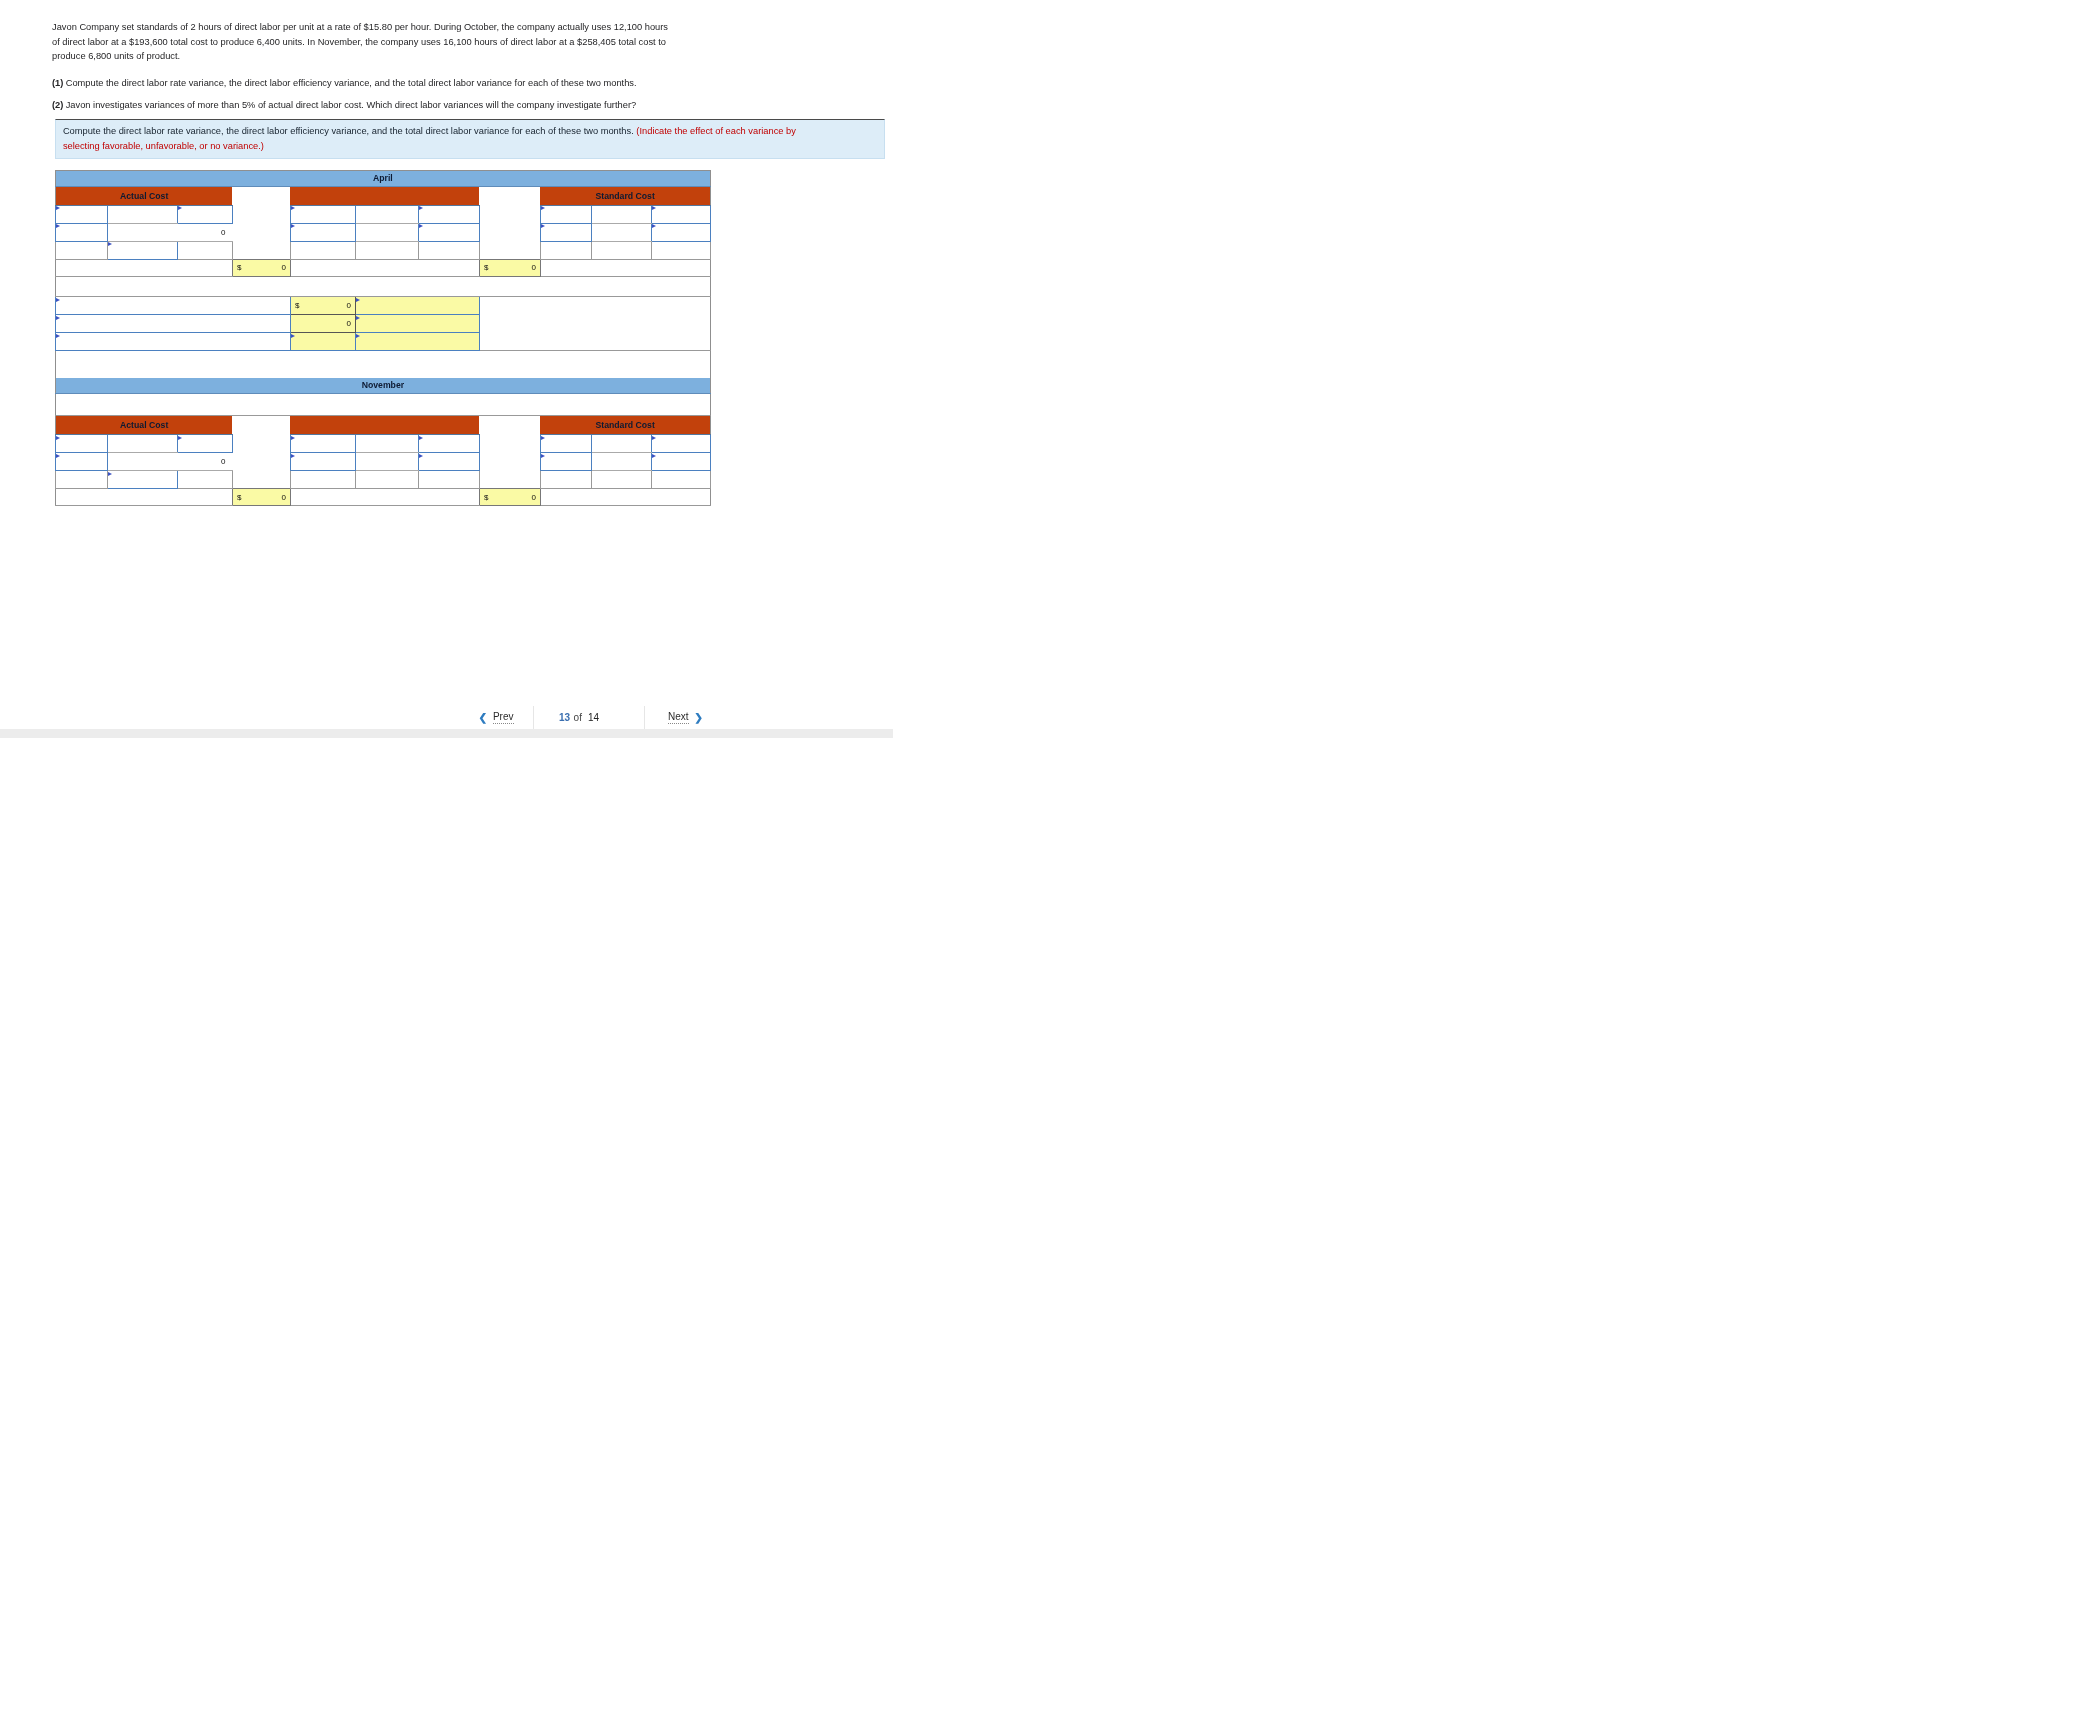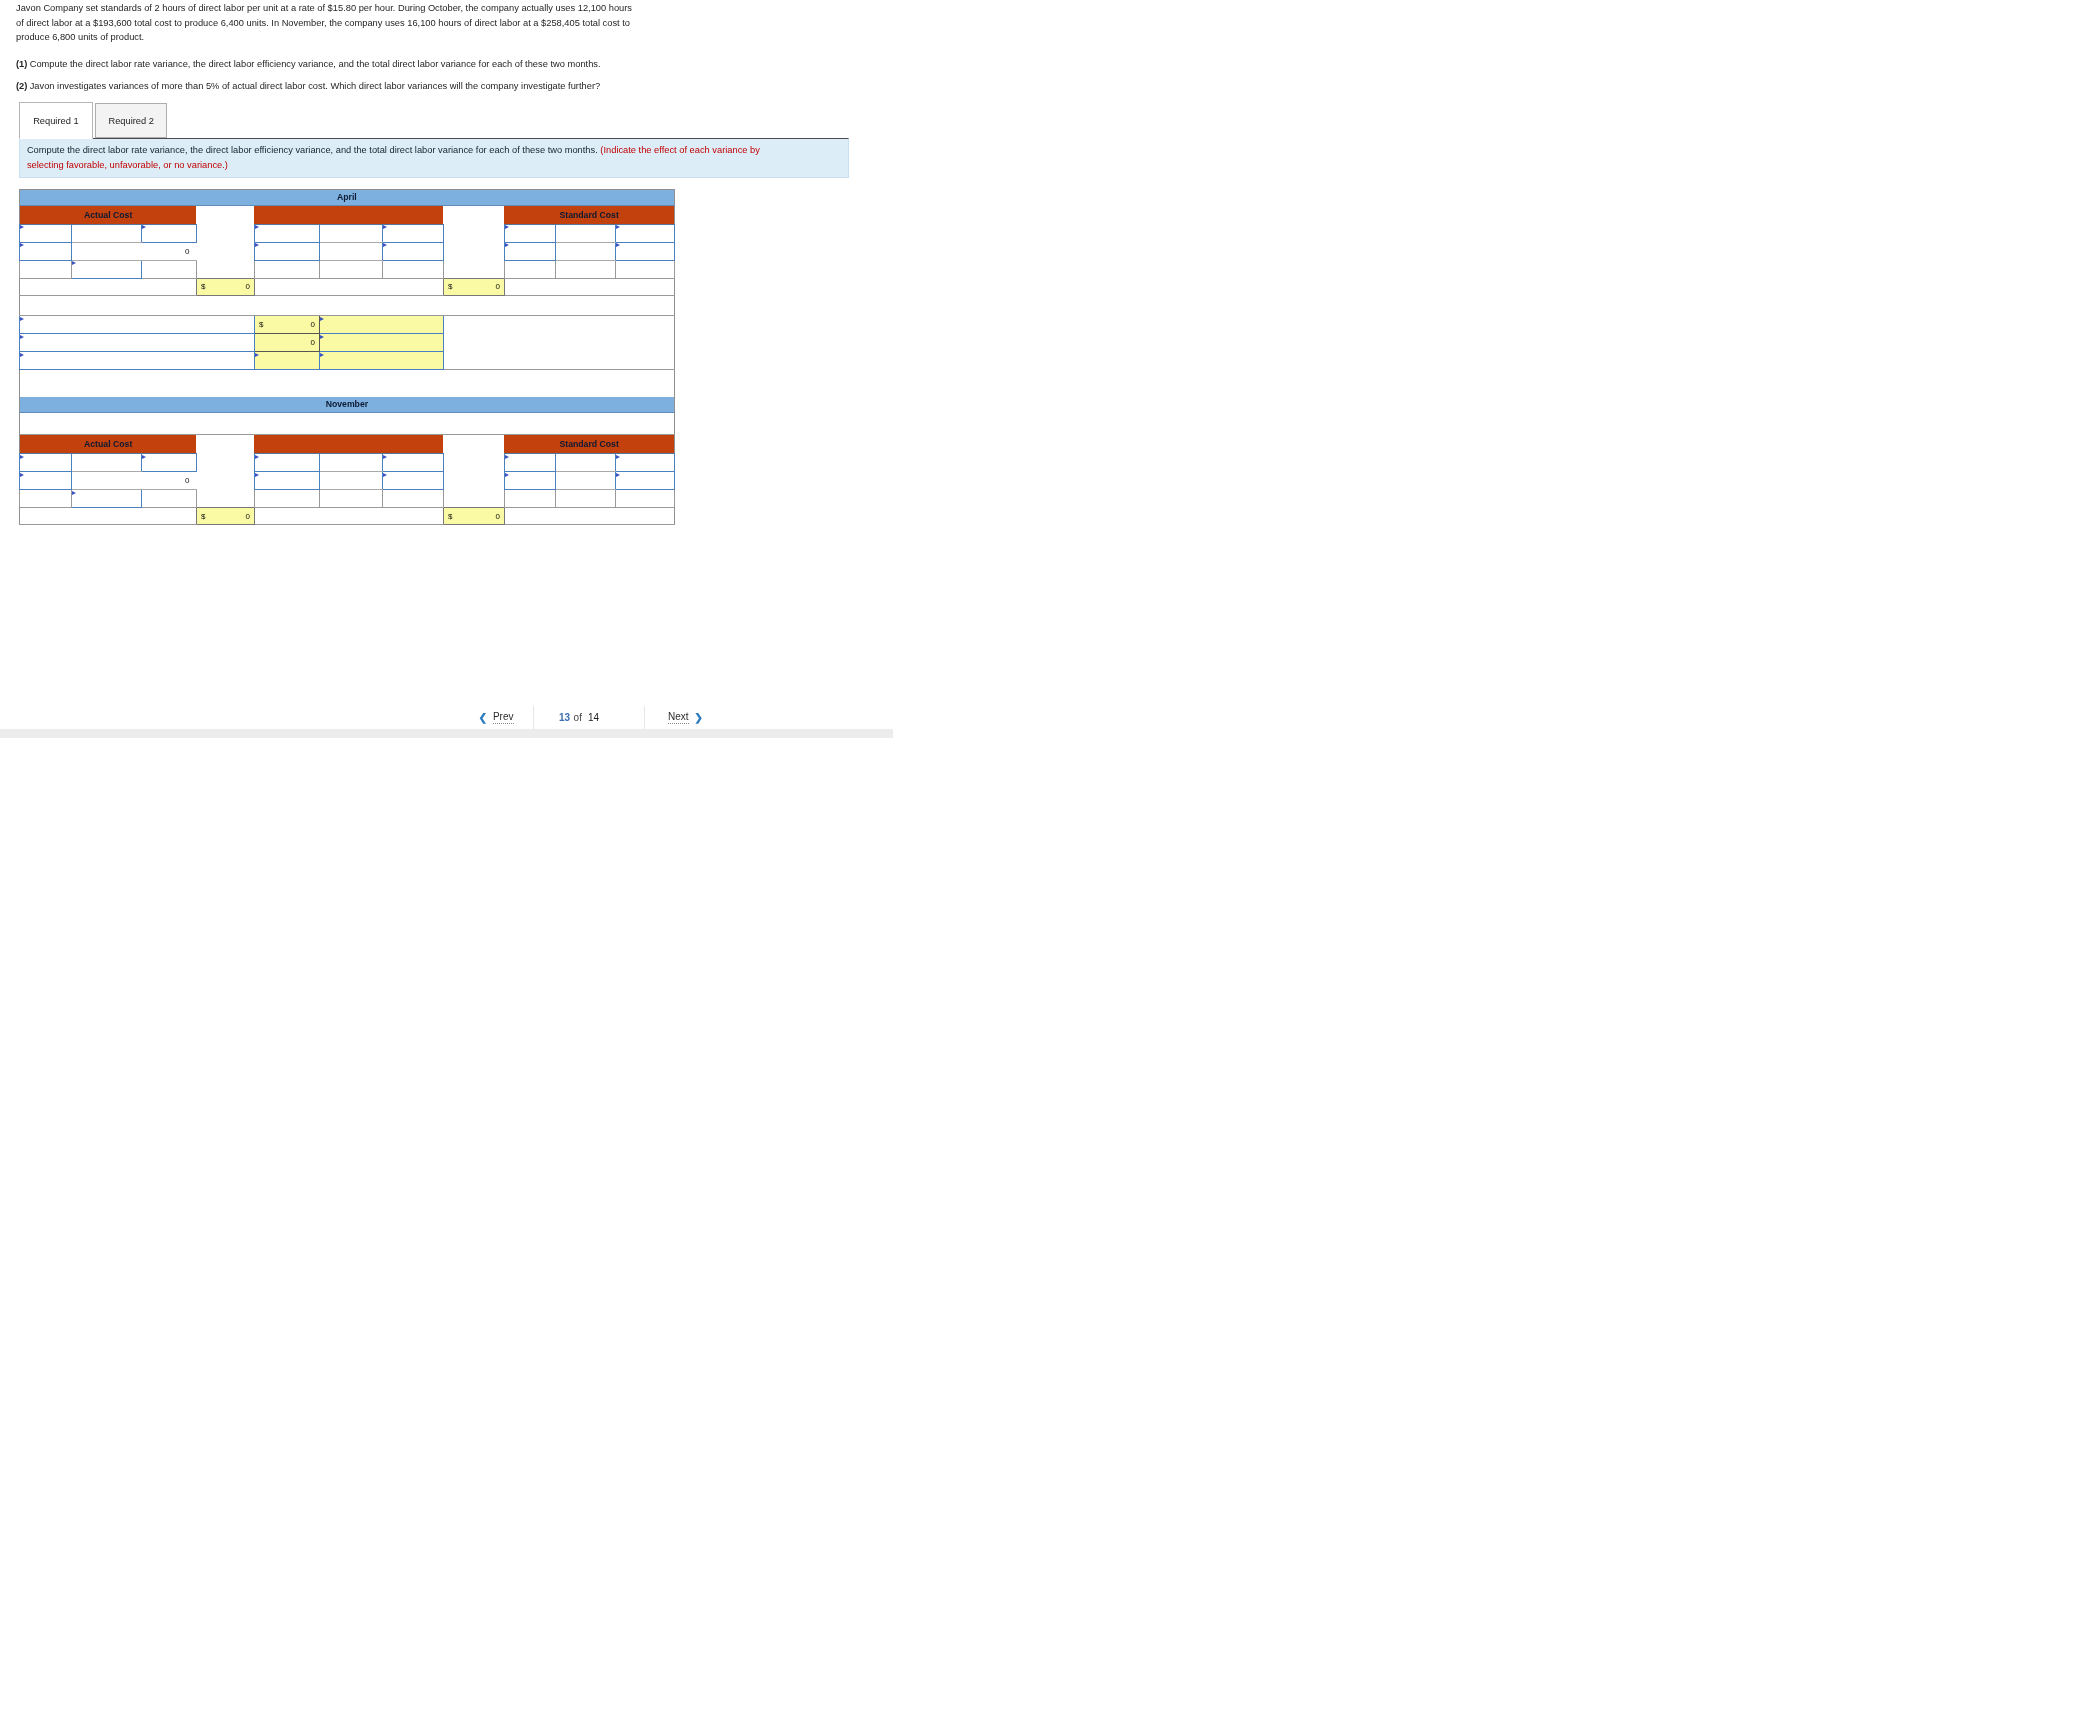--- a/index.html
+++ b/index.html
@@ -2,21 +2,21 @@
 <html style="font-size:9.3px"><head>
 <meta charset="utf-8">
 <style>
   * { box-sizing: border-box; margin: 0; padding: 0; }
   html,body { background:#fff; }
   body {
     width: 893px; height: 738px; position: relative;
     font-family: "Liberation Sans", sans-serif; color: #1d1d1f;
     overflow: hidden;
   }
-  .content { padding: 1px 0 0 16px; }
+  .content { padding: 20px 0 0 16px; margin-left: 36px; }
 
   
   .para { width: 626px; font-size: 9.3px; line-height: 14.5px; color:#252527; }
   .defs { margin-top: 16px; font-size: 9.3px; line-height: 14.5px; color:#252527; }
   .questions { margin-top: 12.8px; width: 626px; font-size: 9.3px; line-height: 14.5px; color:#252527; }
   .questions p { margin-bottom: 7px; }
   .qlabel { font-weight: bold; margin-right: 2.3px; }
 
   
   .banner {
@@ -130,24 +130,20 @@
 
   <div class="para">Javon Company set standards of 2 hours of direct labor per unit at a rate of $15.80 per hour. During October, the company actually uses 12,100 hours of direct labor at a $193,600 total cost to produce 6,400 units. In November, the company uses 16,100 hours of direct labor at a $258,405 total cost to produce 6,800 units of product.</div>
 
 
   <div class="questions">
     <p><span class="qlabel">(1)</span><span>Compute the direct labor rate variance, the direct labor efficiency variance, and the total direct labor variance for each of these two months.</span></p>
     <p><span class="qlabel">(2)</span><span>Javon investigates variances of more than 5% of actual direct labor cost. Which direct labor variances will the company investigate further?</span></p>
   </div>
 
 
-  <div class="tabs">
-    <div class="tab active">Required 1</div>
-    <div class="tab inactive">Required 2</div>
-  </div>
 
   <div class="bluebox">
     <div class="txt"><span>Compute the direct labor rate variance, the direct labor efficiency variance, and the total direct labor variance for each of these two months.</span> <span class="rednote">(Indicate the effect of each variance by selecting favorable, unfavorable, or no variance.)</span></div>
   </div>
 
   <table class="vtable">
     <colgroup>
       <col style="width:52px">
         <col style="width:70px">
         <col style="width:55px">

